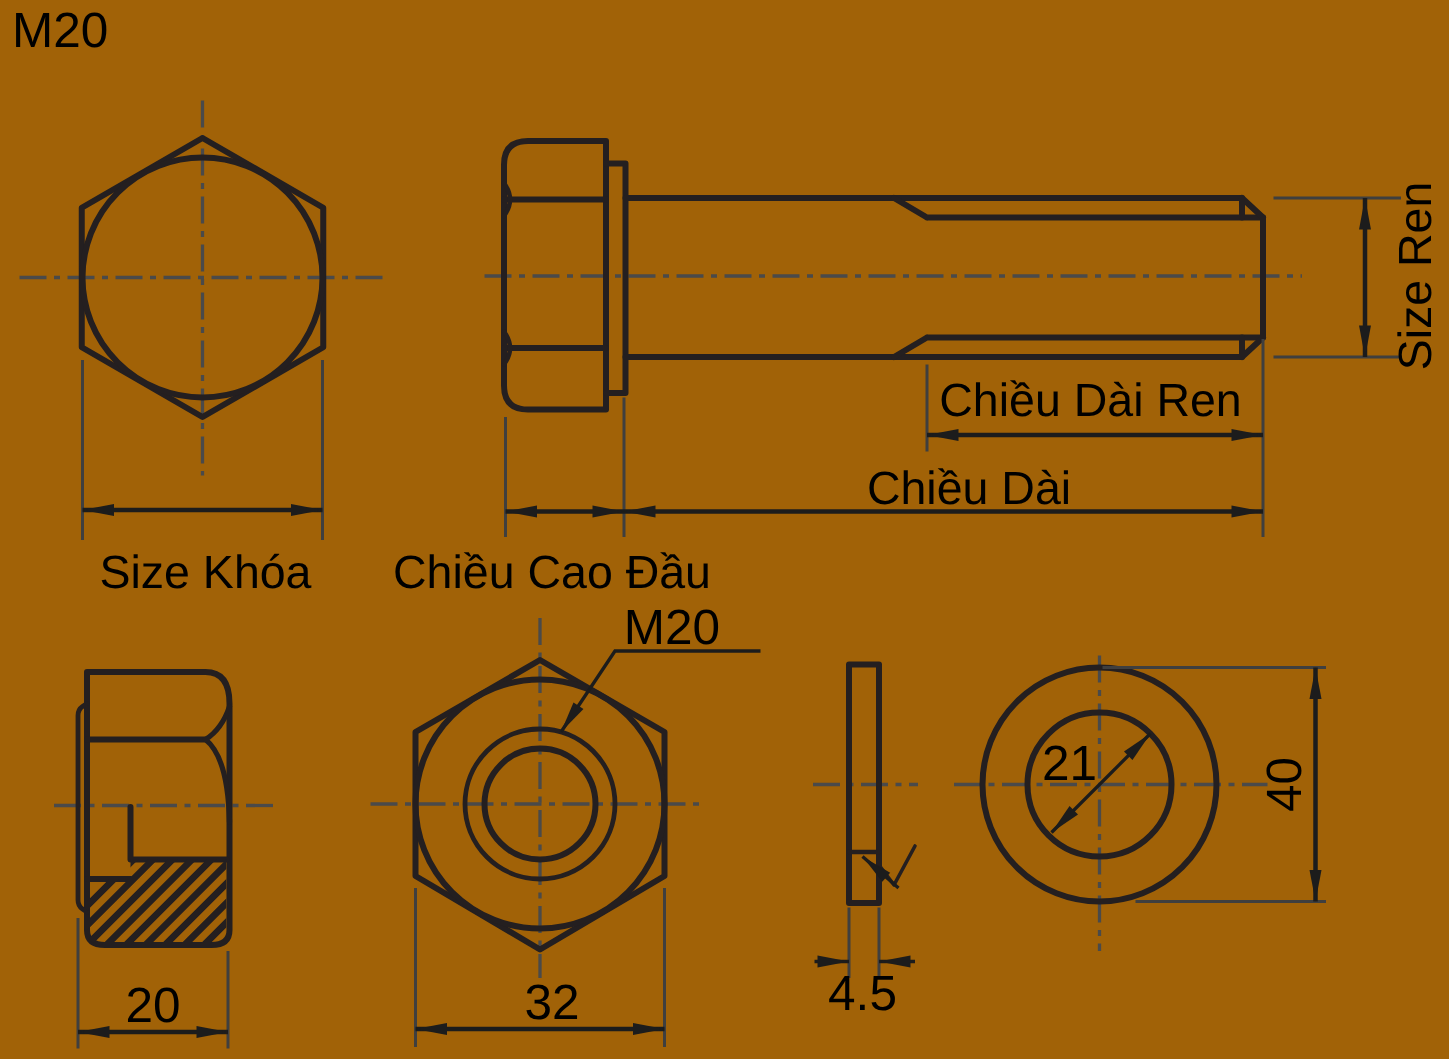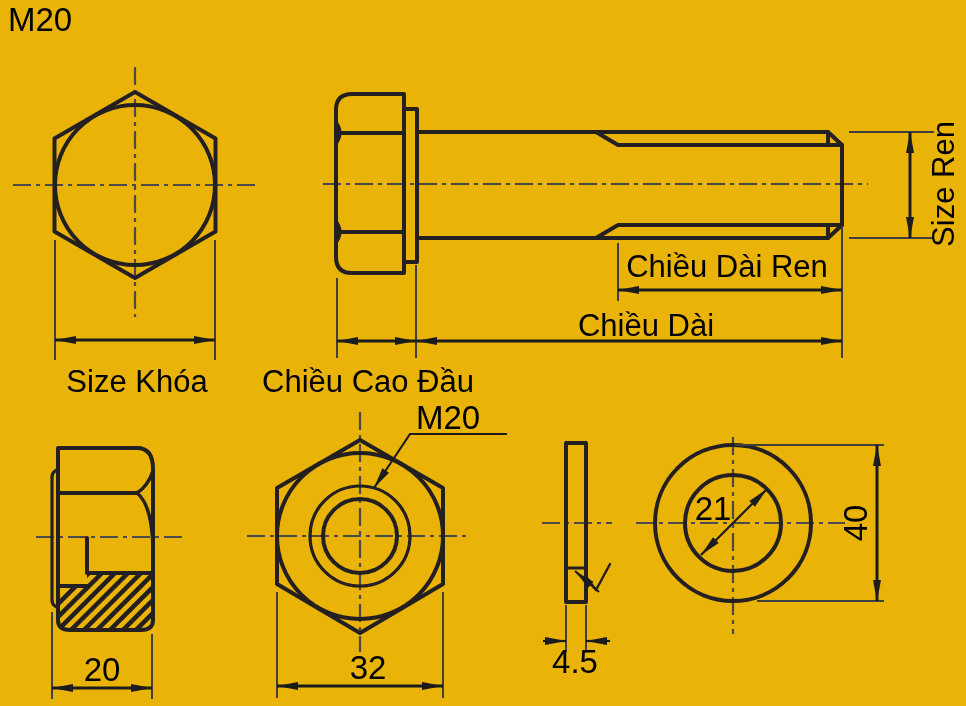--- a/index.html
+++ b/index.html
@@ -1,16 +1,16 @@
 <!DOCTYPE html>
 <html><head>
 <meta charset="utf-8">
 <style>
   html,body{margin:0;padding:0;background:#ffffff;}
-  .stage{position:relative;width:966px;height:706px;background:#eab308;overflow:hidden;}
+  .stage{position:relative;width:966px;height:706px;background:#a16207;overflow:hidden;}
   svg{display:block;}
   text{font-family:"Liberation Sans", sans-serif;fill:#000;}
   .lbl{font-size:31px;}
   .num{font-size:33px;}
   .title{font-size:33px;}
   .outline{fill:none;stroke-width:4;stroke-linecap:round;stroke-linejoin:round;}
   .thin{fill:none;stroke-width:2;}
   .dim{fill:none;stroke-width:3;}
   .dimthin{fill:none;stroke-width:2.2;}
   .cline{fill:none;stroke-width:2.2;stroke-dasharray:18 5 4 5;}

